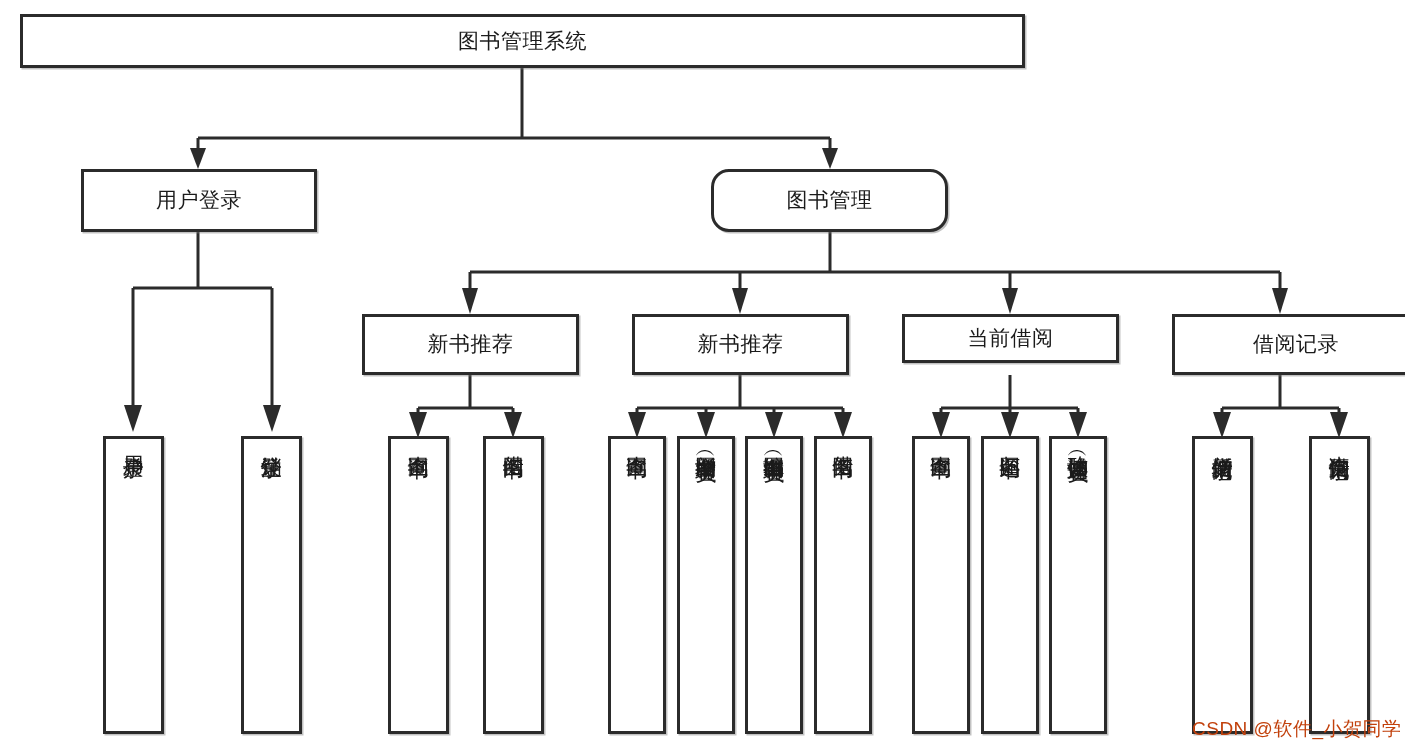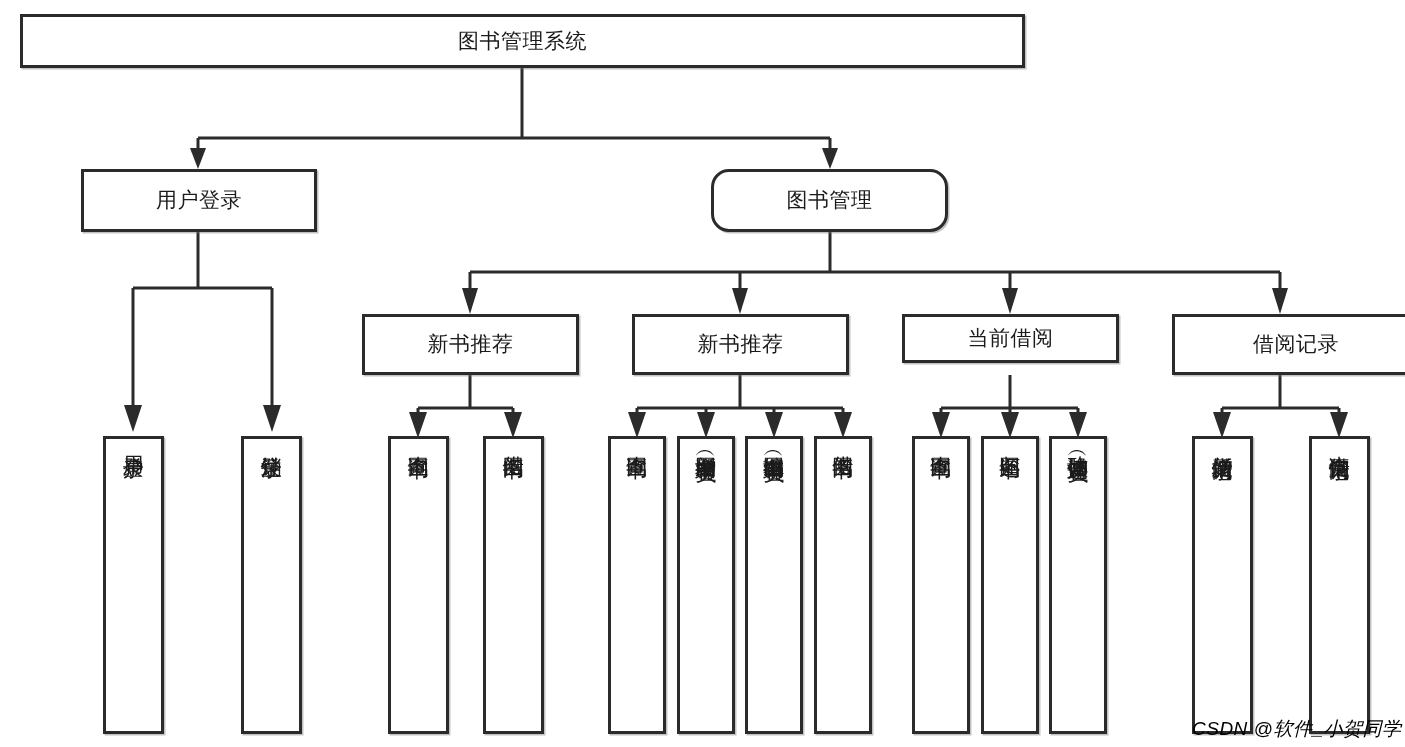--- a/index.html
+++ b/index.html
@@ -53,25 +53,24 @@
     text-orientation: upright;
     font-size: 21px;
     line-height: 1.32;
     letter-spacing: 1px;
     margin: 0 auto;
     white-space: nowrap;
   }
   .watermark {
     position: absolute;
     font-size: 19px;
-    color: #000000;
+    color: #c2410c;
     white-space: nowrap;
     letter-spacing: 0.5px;
     font-family: "Liberation Sans", "DejaVu Sans", sans-serif;
-    font-style: italic;
   }
 </style>
 </head>
 <body>
 
 <div id="canvas">
 
   <svg class="wires" viewBox="0 0 1405 747" xmlns="http://www.w3.org/2000/svg">
     <g stroke="#2b2b2b" stroke-width="3" fill="none">
 

